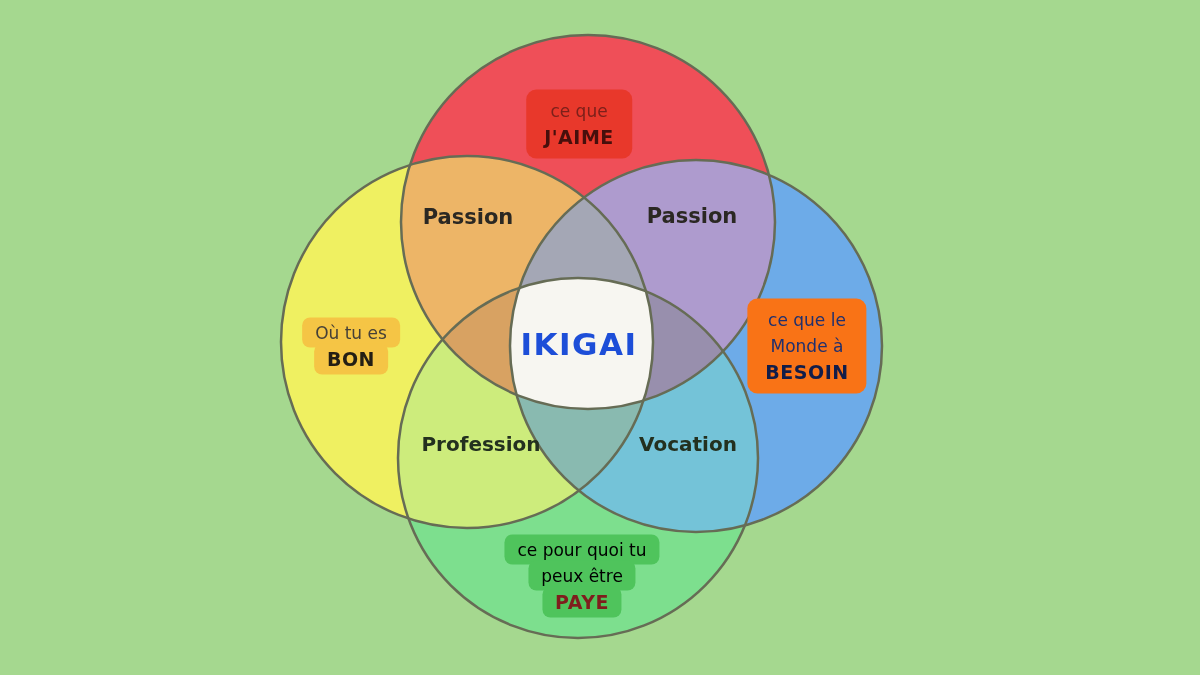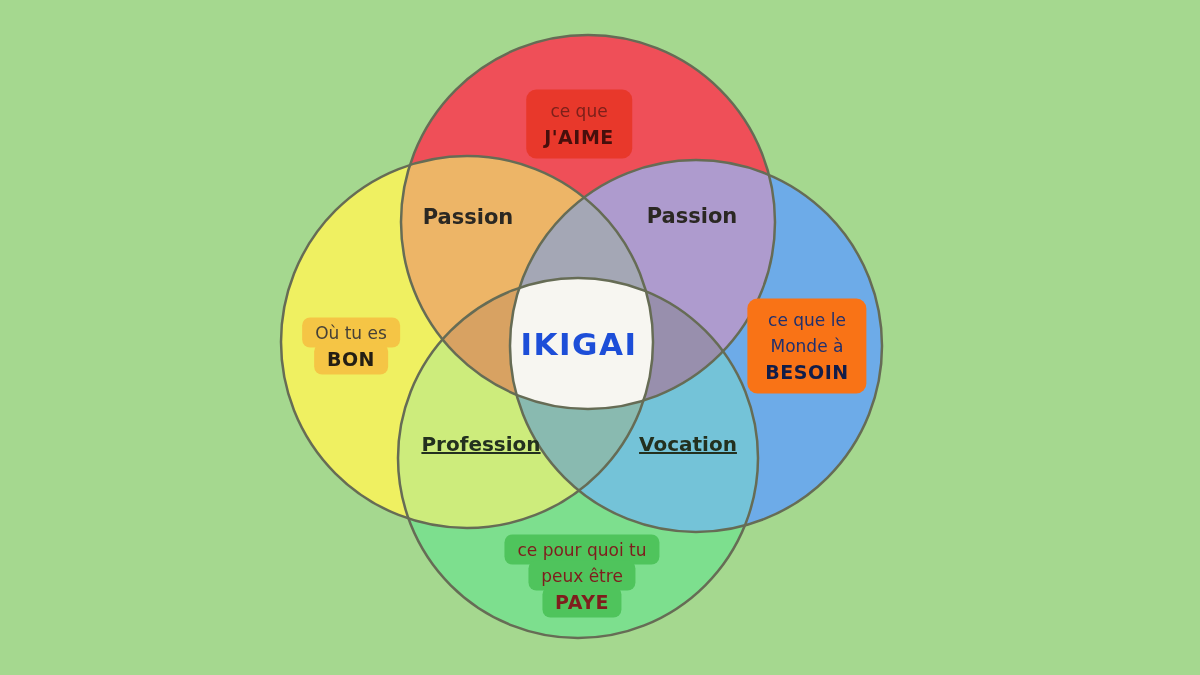--- a/index.html
+++ b/index.html
@@ -13,21 +13,21 @@
   .stage svg { position: absolute; left: 0; top: 0; }
 
   .label {
     position: absolute;
     transform: translate(-50%, -50%);
     font-weight: 700;
     white-space: nowrap;
     color: #2b2823;
   }
   .label.big { font-size: 21px; }
-  .label.mid { font-size: 20px; color: #23301f; text-decoration: underline; }
+  .label.mid { font-size: 20px; color: #23301f; }
   .label.ikigai {
     font-size: 31px;
     letter-spacing: 1.5px;
     color: #1d4ed8;
   }
 
   .callout {
     position: absolute;
     transform: translate(-50%, -50%);
     display: flex;
@@ -49,21 +49,21 @@
     padding: 2px 13px;
   }
   .callout .hl + .hl { margin-top: -4px; }
 
   .callout-love .line  { color: #7c201a; }
   .callout-love .bold  { color: #470f0c; }
   .callout-need .line  { color: #20306e; }
   .callout-need .bold  { color: #121d49; }
   .callout-good .line  { color: #453f37; }
   .callout-good .bold  { color: #241e14; }
-  .callout-paid .line  { color: #7f1d1d; }
+  .callout-paid .line  { color: #000000; }
   .callout-paid .bold  { color: #7f1d1d; }
 </style>
 </head>
 <body>
 
 <div class="stage" style="background: rgb(165, 216, 143);">
 
   <svg width="1200" height="675" viewBox="0 0 1200 675">
     <defs>
       <clipPath id="clipR">

